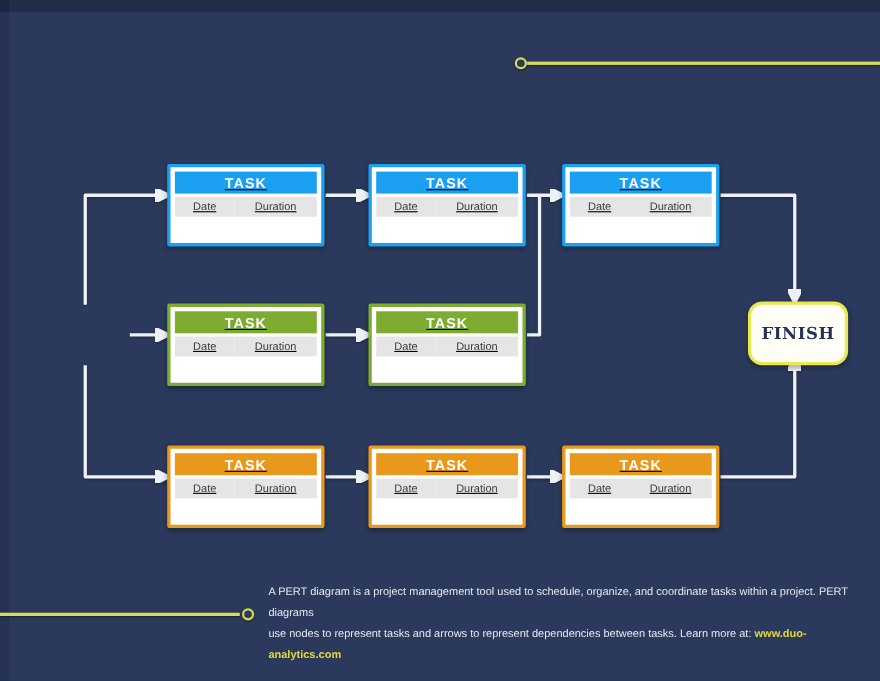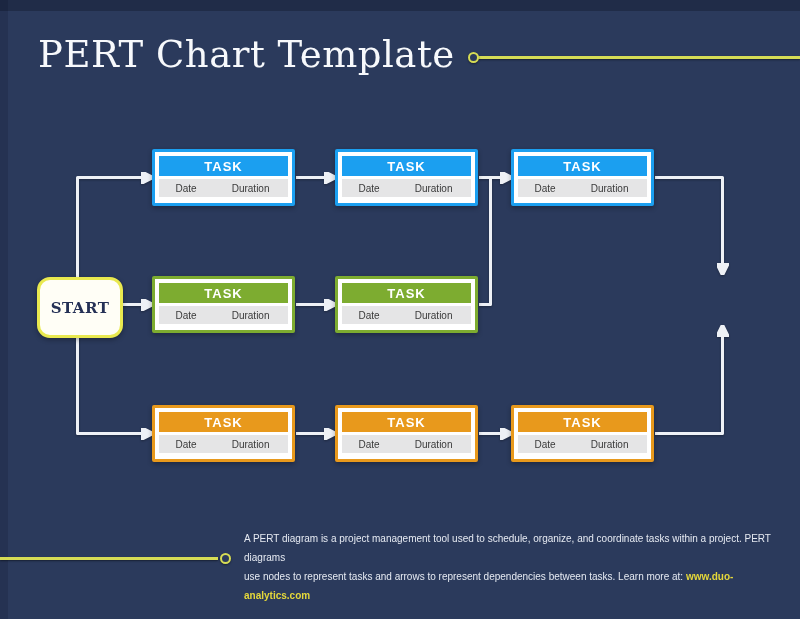--- a/index.html
+++ b/index.html
@@ -31,23 +31,23 @@
   .terminal{
     position:absolute;display:flex;align-items:center;justify-content:center;
     background:#fffef6;border:3px solid var(--terminal-border,#e9e94f);border-radius:13px;
     font-family:"DejaVu Serif",serif;font-weight:bold;font-size:15px;
     color:#253156;letter-spacing:.5px;box-shadow:0 2px 5px rgba(0,0,0,.3);
   }
   .terminal--start{left:37px;top:277px;width:80px;height:55px;}
   .terminal--finish{left:680px;top:274px;width:85px;height:52px;}
 
   .task{
-    position:absolute;width:143px;height:57px;background:#fff;
+    position:absolute;width:143px;height:75px;background:#fff;
     border-width:3px;border-style:solid;border-radius:2px;
-    padding:4px;box-sizing:border-box;box-shadow:0 2px 5px rgba(0,0,0,.3);
+    padding:4px;box-sizing:border-box;box-shadow:0 2px 5px rgba(0,0,0,.3);text-decoration:underline;
   }
   .task--blue{border-color:var(--task-blue,#1b9ff0);}
   .task--green{border-color:var(--task-green,#7dac30);}
   .task--orange{border-color:var(--task-orange,#e8991c);}
   .task-header{
     height:20px;display:flex;align-items:center;justify-content:center;
     color:#fff;font-weight:bold;font-size:13px;letter-spacing:1px;
   }
   .task--blue .task-header{background:var(--task-blue,#1b9ff0);}
   .task--green .task-header{background:var(--task-green,#7dac30);}
@@ -66,21 +66,20 @@
   }
   .footer-link{color:var(--link-yellow,#e5d83a);font-weight:bold;cursor:pointer;}
 </style>
 </head>
 <body>
 
 <div class="canvas">
   <div class="edge-top"></div>
   <div class="edge-left"></div>
 
-  <h1 class="page-title">PERT Chart Template</h1>
   <div class="rule" style="left:478px;top:56px;width:322px;"></div>
   <div class="rule-ring" style="left:468px;top:52px;"></div>
 
   <svg class="connectors" width="800" height="619" viewBox="0 0 800 619">
     <defs>
       <marker id="arrow" viewBox="0 0 10 10" refX="7" refY="5" markerWidth="4" markerHeight="4" orient="auto-start-reverse">
         <path class="arrowhead" d="M0,0 L10,5 L0,10 Z" stroke="none"></path>
       </marker>
     </defs>
     <path d="M 77.5 277 V 177.5 H 149" marker-end="url(#arrow)"></path>
@@ -89,22 +88,22 @@
     <path d="M 296 177.5 H 332" marker-end="url(#arrow)"></path>
     <path d="M 479 177.5 H 508" marker-end="url(#arrow)"></path>
     <path d="M 296 304.5 H 332" marker-end="url(#arrow)"></path>
     <path d="M 479 304.5 H 490.5 V 177.5"></path>
     <path d="M 655 177.5 H 722.5 V 271" marker-end="url(#arrow)"></path>
     <path d="M 296 433.5 H 332" marker-end="url(#arrow)"></path>
     <path d="M 479 433.5 H 508" marker-end="url(#arrow)"></path>
     <path d="M 655 433.5 H 722.5 V 329" marker-end="url(#arrow)"></path>
   </svg>
 
-  <div class="terminal terminal--start">
-    <span>START</span>
+  <div class="terminal terminal--finish">
+    <span>FINISH</span>
   </div>
 
   <div class="task task--blue" style="left:152px;top:149px;">
     <div class="task-header">TASK</div>
     <div class="task-cells">
       <div class="cell cell--date">Date</div>
       <div class="cell cell--duration">Duration</div>
     </div>
   </div>
   <div class="task task--blue" style="left:335px;top:149px;">

